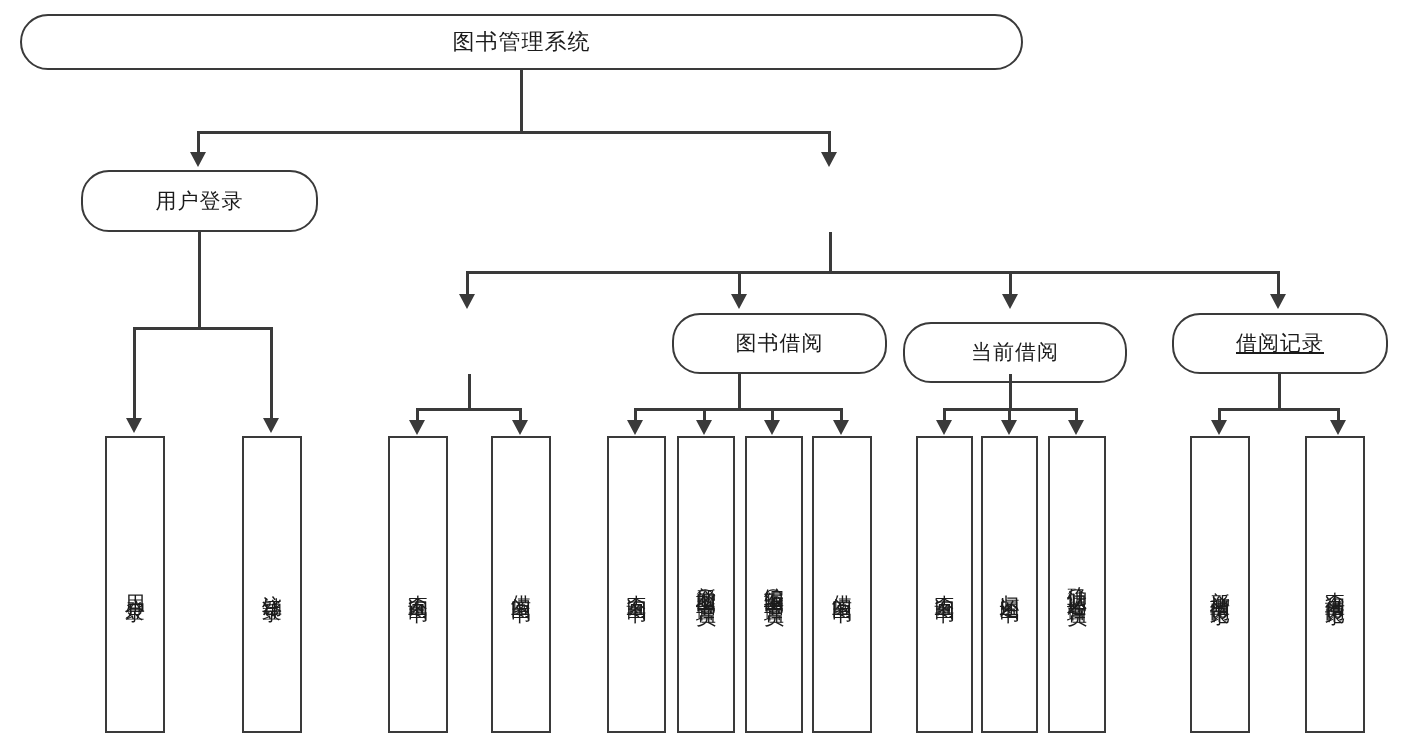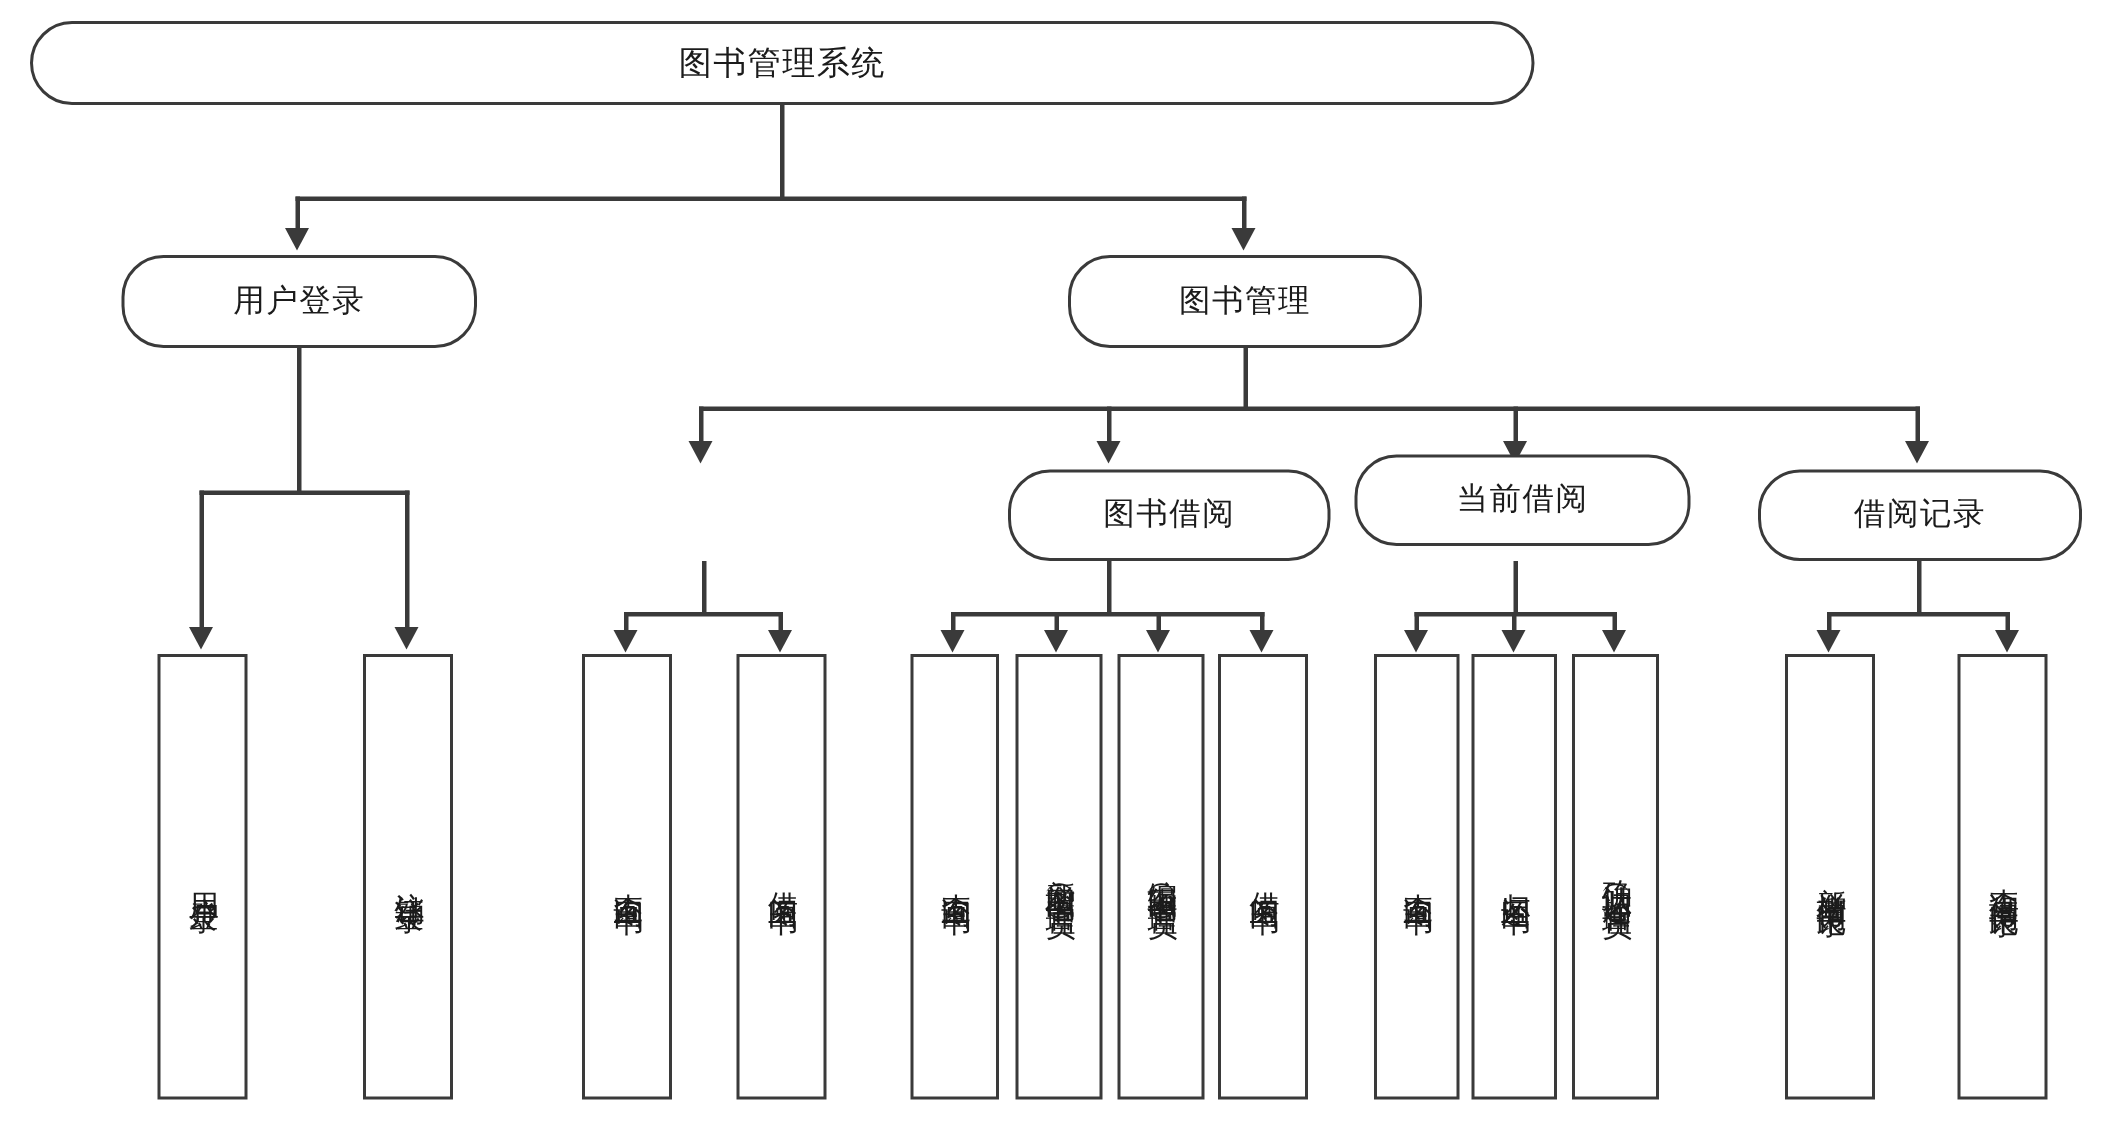--- a/index.html
+++ b/index.html
@@ -84,23 +84,20 @@
 
   <div class="ln hln" style="left:197px;top:131px;width:634px;"></div>
 
   <div class="ln vln" style="left:197px;top:131px;height:22px;"></div>
   <div class="arrow" style="left:190px;top:152px;"></div>
   <div class="ln vln" style="left:828px;top:131px;height:22px;"></div>
   <div class="arrow" style="left:821px;top:152px;"></div>
 
   <div class="node h" style="left:81px;top:170px;width:237px;height:62px;">
     <span>用户登录</span>
-  </div>
-  <div class="node h" style="left:712px;top:170px;width:236px;height:62px;">
-    <span>图书管理</span>
   </div>
 
   <div class="ln vln" style="left:198px;top:232px;height:96px;"></div>
   <div class="ln hln" style="left:133px;top:327px;width:140px;"></div>
   <div class="ln vln" style="left:133px;top:327px;height:92px;"></div>
   <div class="arrow" style="left:126px;top:418px;"></div>
   <div class="ln vln" style="left:270px;top:327px;height:92px;"></div>
   <div class="arrow" style="left:263px;top:418px;"></div>
 
   <div class="ln vln" style="left:829px;top:232px;height:40px;"></div>
@@ -110,24 +107,24 @@
   <div class="ln vln" style="left:738px;top:271px;height:24px;"></div>
   <div class="arrow" style="left:731px;top:294px;"></div>
   <div class="ln vln" style="left:1009px;top:271px;height:24px;"></div>
   <div class="arrow" style="left:1002px;top:294px;"></div>
   <div class="ln vln" style="left:1277px;top:271px;height:24px;"></div>
   <div class="arrow" style="left:1270px;top:294px;"></div>
 
   <div class="node h" style="left:632px;top:313px;width:215px;height:61px;margin-left:40px;">
     <span>图书借阅</span>
   </div>
-  <div class="node h" style="left:903px;top:303px;width:224px;height:61px;">
+  <div class="node h" style="left:903px;top:322px;width:224px;height:61px;">
     <span>当前借阅</span>
   </div>
-  <div class="node h" style="left:1172px;top:313px;width:216px;height:61px;">
+  <div class="node h" style="left:1172px;top:313px;width:216px;height:61px;text-decoration:underline;">
     <span>借阅记录</span>
   </div>
 
   <div class="ln vln" style="left:468px;top:374px;height:35px;"></div>
   <div class="ln hln" style="left:416px;top:408px;width:106px;"></div>
   <div class="ln vln" style="left:416px;top:408px;height:13px;"></div>
   <div class="arrow" style="left:409px;top:420px;"></div>
   <div class="ln vln" style="left:519px;top:408px;height:13px;"></div>
   <div class="arrow" style="left:512px;top:420px;"></div>
 

